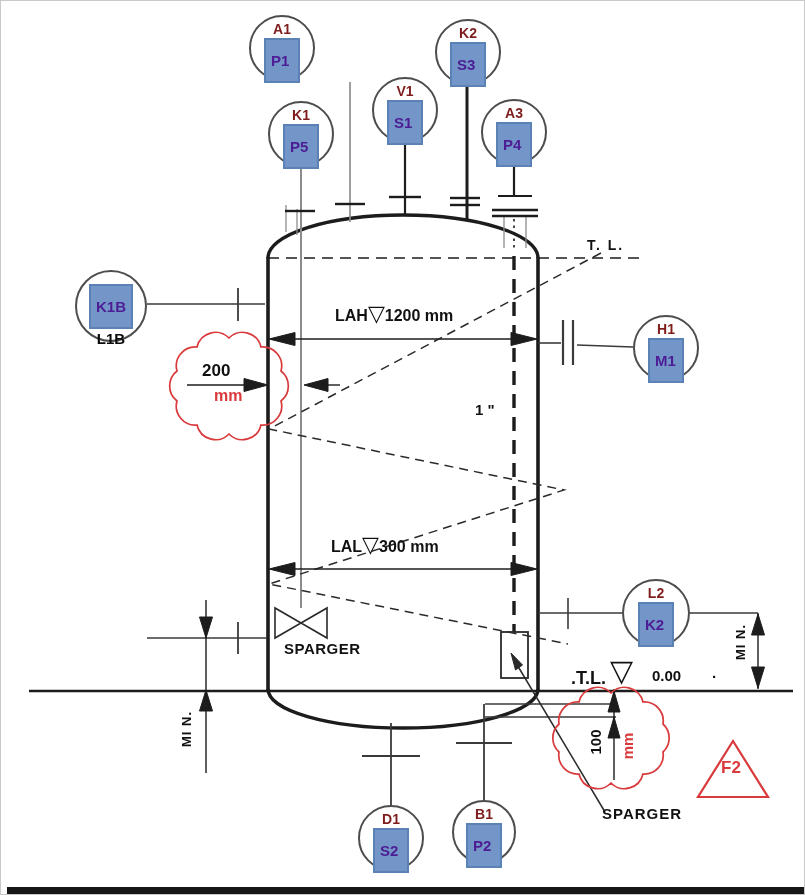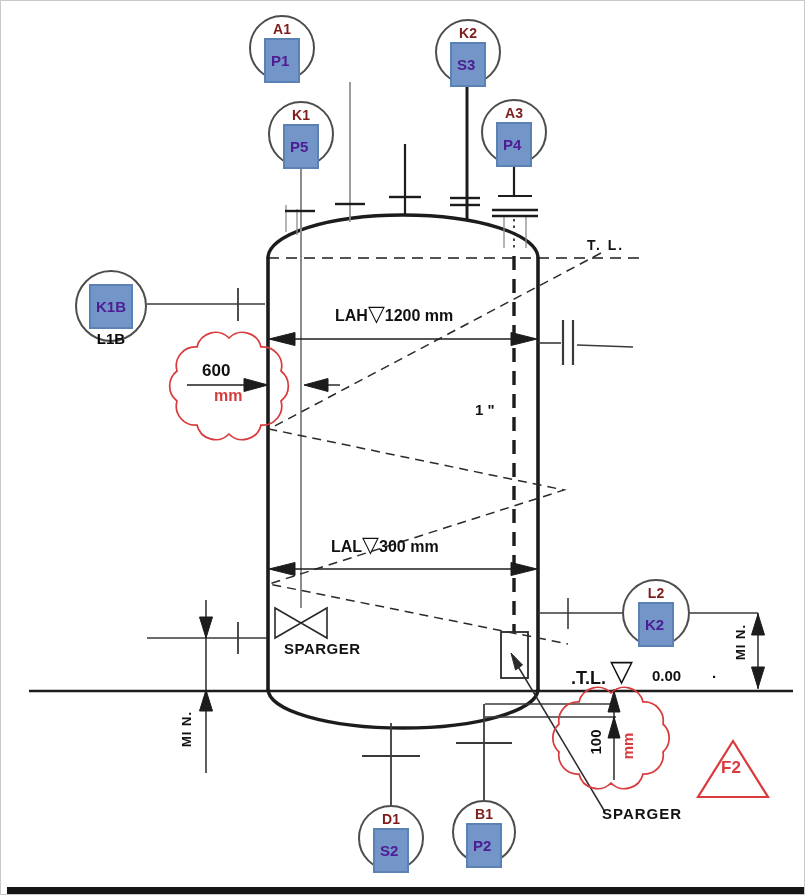--- a/index.html
+++ b/index.html
@@ -179,48 +179,56 @@
 <div class="lbl" style="left:601px;top:804px;font-size:15px;letter-spacing:1px;">SPARGER</div>
 
 <div class="lbl" style="left:570px;top:667px;font-size:18px;">.T.L.</div>
 <div class="lbl tri-big" style="left:609px;top:660px;">▽</div>
 <div class="lbl" style="left:651px;top:666px;font-size:15px;">0.00</div>
 <div class="lbl" style="left:711px;top:663px;font-size:15px;">.</div>
 
 <div class="lbl rot" style="left:160px;top:706px;width:50px;height:44px;font-size:13px;letter-spacing:1px;">MI N.</div>
 <div class="lbl rot" style="left:714px;top:619px;width:50px;height:44px;font-size:13px;letter-spacing:1px;">MI N.</div>
 
-<div class="lbl" style="left:201px;top:360px;font-size:17px;">600</div>
+<div class="lbl" style="left:201px;top:360px;font-size:17px;">200</div>
 <div class="lbl red" style="left:213px;top:386px;font-size:16px;">mm</div>
 
 <div class="lbl rot" style="left:570px;top:726px;width:48px;height:30px;font-size:15px;">100</div>
 <div class="lbl rot red" style="left:602px;top:730px;width:48px;height:30px;font-size:15px;">mm</div>
 
 <div class="lbl red" style="left:720px;top:757px;font-size:17px;">F2</div>
 
 <div class="bubble" style="left:248px;top:14px;width:66px;height:66px;">
   <div class="btag">A1</div>
   <div class="bbox">P1</div>
 </div>
 <div class="bubble" style="left:434px;top:18px;width:66px;height:66px;">
   <div class="btag">K2</div>
   <div class="bbox">S3</div>
 </div>
+<div class="bubble" style="left:371px;top:76px;width:66px;height:66px;">
+  <div class="btag">V1</div>
+  <div class="bbox">S1</div>
+</div>
 <div class="bubble" style="left:267px;top:100px;width:66px;height:66px;">
   <div class="btag">K1</div>
   <div class="bbox">P5</div>
 </div>
 <div class="bubble" style="left:480px;top:98px;width:66px;height:66px;">
   <div class="btag">A3</div>
   <div class="bbox">P4</div>
 </div>
 <div class="bubble" style="left:74px;top:269px;width:72px;height:72px;">
   <div class="bbox noTag">K1B</div>
   <div class="bsub">L1B</div>
 </div>
+<div class="bubble" style="left:632px;top:314px;width:66px;height:66px;">
+  <div class="btag">H1</div>
+  <div class="bbox">M1</div>
+</div>
 <div class="bubble" style="left:621px;top:578px;width:68px;height:68px;">
   <div class="btag">L2</div>
   <div class="bbox">K2</div>
 </div>
 <div class="bubble" style="left:357px;top:804px;width:66px;height:66px;">
   <div class="btag">D1</div>
   <div class="bbox">S2</div>
 </div>
 <div class="bubble" style="left:451px;top:799px;width:64px;height:64px;">
   <div class="btag">B1</div>

